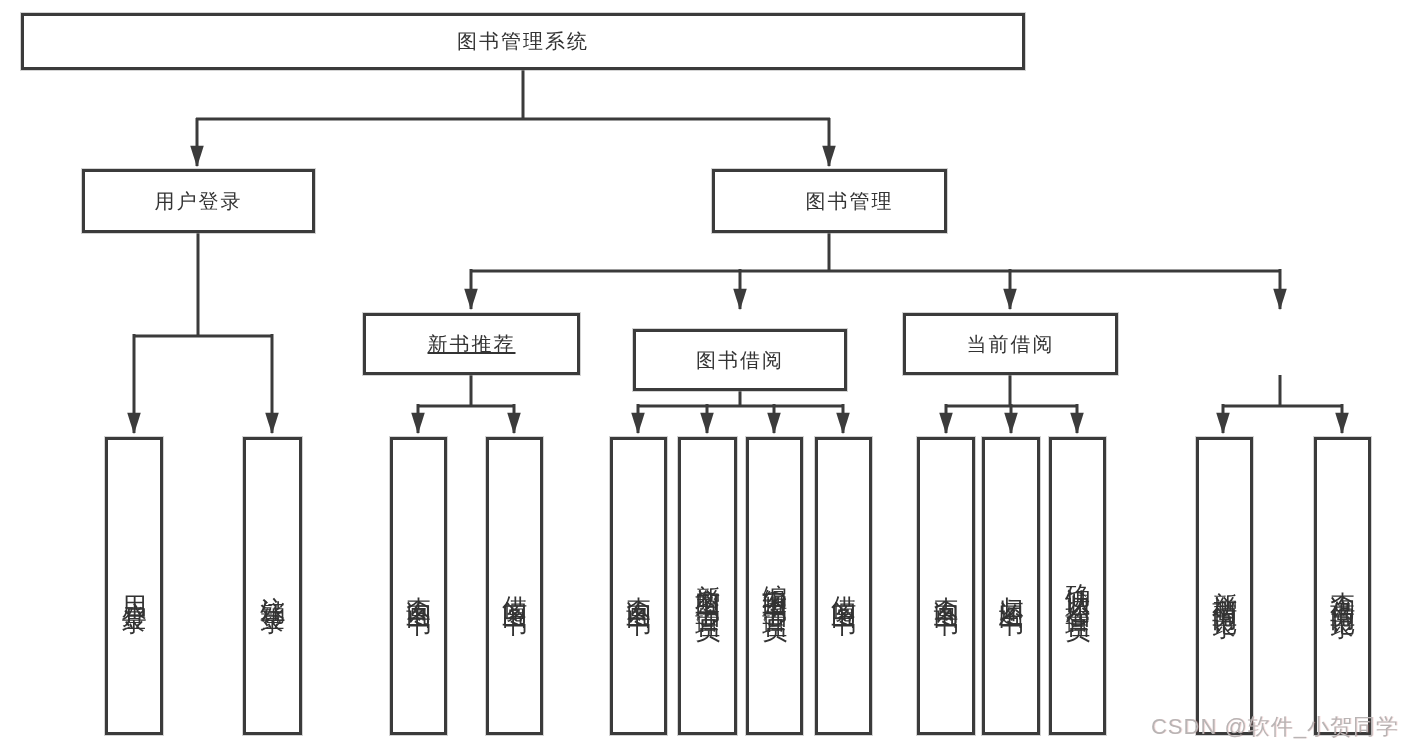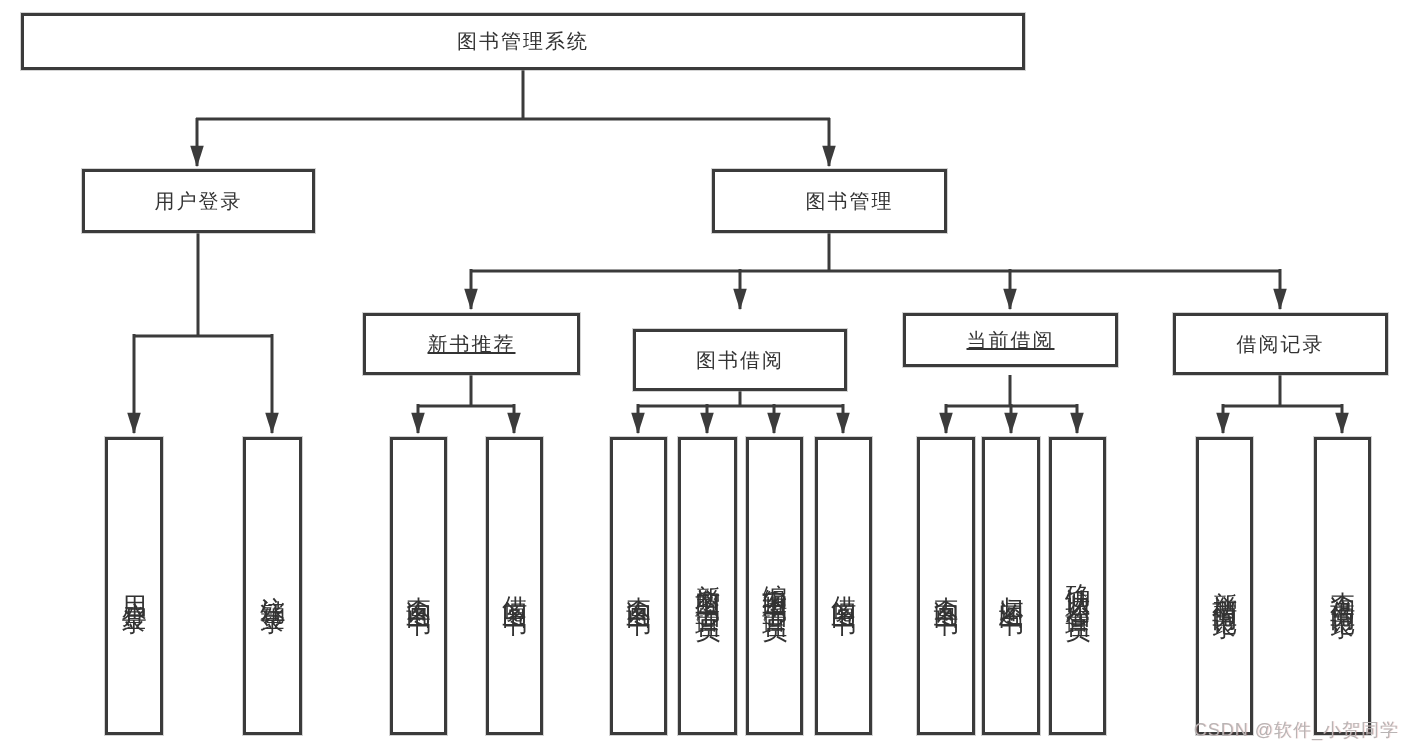--- a/index.html
+++ b/index.html
@@ -38,21 +38,21 @@
     letter-spacing: 2px;
     white-space: nowrap;
   }
 
   
   .root  { left: 21px;  top: 13px;  width: 1004px; height: 57px; }
   .n2a   { left: 82px;  top: 169px; width: 233px;  height: 64px; }
   .n2b   { left: 712px; top: 169px; width: 235px;  height: 64px; padding-left: 40px; }
   .n3a   { left: 363px; top: 313px; width: 217px;  height: 62px; text-decoration: underline; }
   .n3b   { left: 633px; top: 313px; width: 214px;  height: 62px; margin-top: 16px; }
-  .n3c   { left: 903px; top: 313px; width: 215px;  height: 54px; text-decoration: underline; }
+  .n3c   { left: 903px; top: 313px; width: 215px;  height: 62px; }
   .n3d   { left: 1173px;top: 313px; width: 215px;  height: 62px; }
 
   
   .leaf {
     position: absolute;
     top: 437px;
     height: 298px;
     width: 57px;
     background: #ffffff;
     border: 3px solid #3b3b3b;
@@ -83,21 +83,21 @@
   .l-g4a { left: 917px; width: 58px; }
   .l-g4b { left: 982px; width: 58px; }
   .l-g4c { left: 1049px; }
   .l-g5a { left: 1196px; }
   .l-g5b { left: 1314px; }
 
   .watermark {
     position: absolute;
     right: 6px;
     bottom: 5px;
-    font-size: 18px;
+    font-size: 22px;
     letter-spacing: 1px;
     color: #b8b4b4;
     text-shadow: 1px 0 0 rgba(235,140,140,0.25);
     z-index: 2;
     white-space: nowrap;
   }
 </style>
 </head>
 <body>
 
@@ -166,23 +166,20 @@
 
   <div class="node n3a">
     <span class="hlabel">新书推荐</span>
   </div>
   <div class="node n3b">
     <span class="hlabel">图书借阅</span>
   </div>
   <div class="node n3c">
     <span class="hlabel">当前借阅</span>
   </div>
-  <div class="node n3d">
-    <span class="hlabel">借阅记录</span>
-  </div>
 
   <div class="leaf l-g1a">
     <span class="vlabel">用户登录</span>
   </div>
   <div class="leaf l-g1b">
     <span class="vlabel">注销登录</span>
   </div>
 
   <div class="leaf l-g2a">
     <span class="vlabel">查询图书</span>

